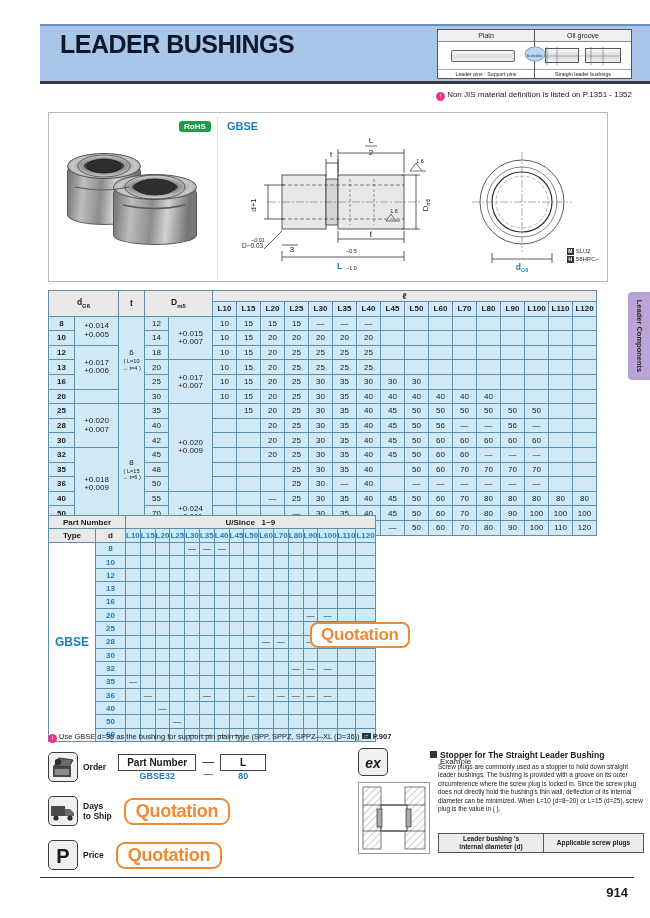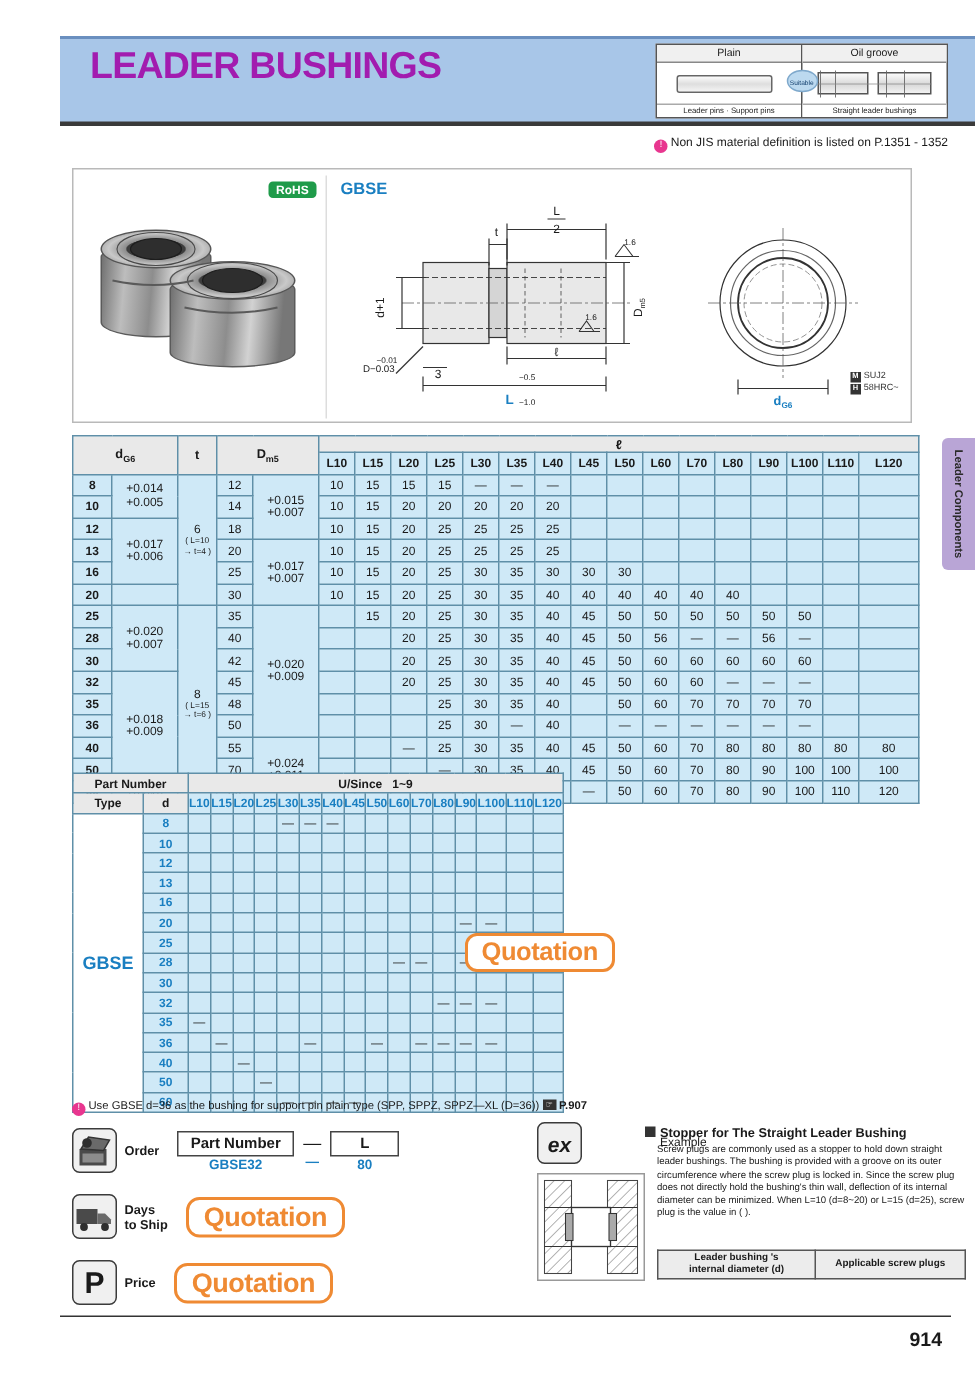--- a/index.html
+++ b/index.html
@@ -15,21 +15,21 @@
   .page { position:relative; width:650px; height:918px; }
 
   
   .header {
     position:absolute; left:40px; top:24px; width:610px; height:60px;
     background:#a8c6e8; border-top:2px solid #6a8fbf;
     border-bottom:3px solid #3a3a3a;
   }
   .title {
     position:absolute; left:20px; top:4px;
-    font-size:25px; font-weight:bold; letter-spacing:-0.5px; color:#a21caf;
+    font-size:25px; font-weight:bold; letter-spacing:-0.5px; color:#0f172a;
   }
   .subtitle {
     position:absolute; left:20px; top:35px;
     font-size:12.5px; font-weight:bold; letter-spacing:-0.2px; color:#1a1a1a;
   }
   .hdr-box {
     position:absolute; right:18px; top:3px; width:195px; height:50px;
     background:#ffffff; border:1px solid #555;
     display:flex;
   }
@@ -699,21 +699,21 @@
           <td style="width: 24px;">—</td>
           <td style="width: 24px;">—</td>
           <td style="width: 24px;">—</td>
           <td style="width: 24px;">50</td>
           <td style="width: 24px;">60</td>
           <td style="width: 24px;">70</td>
           <td style="width: 24px;">80</td>
           <td style="width: 24px;">90</td>
           <td style="width: 24px;">100</td>
           <td style="width: 24px;">110</td>
-          <td style="width: 40px;">120</td>
+          <td style="width: 24px;">120</td>
         </tr>
       </tbody>
   </table>
 
   <table class="price">
     <tbody>
         <tr>
       <th colspan="2" style="width:77px">Part Number</th>
       <th colspan="16">
         <span>U/Since</span>&nbsp;&nbsp;&nbsp;<span>1~9</span>

